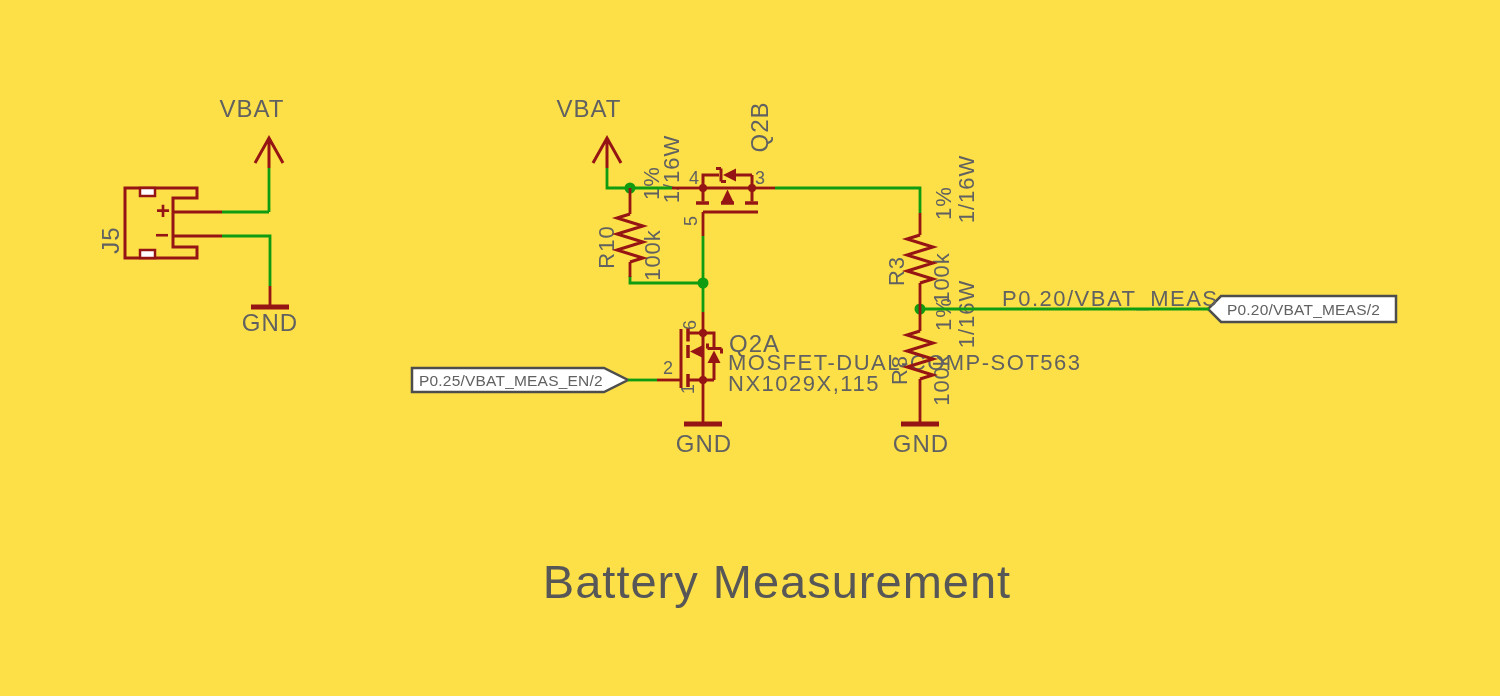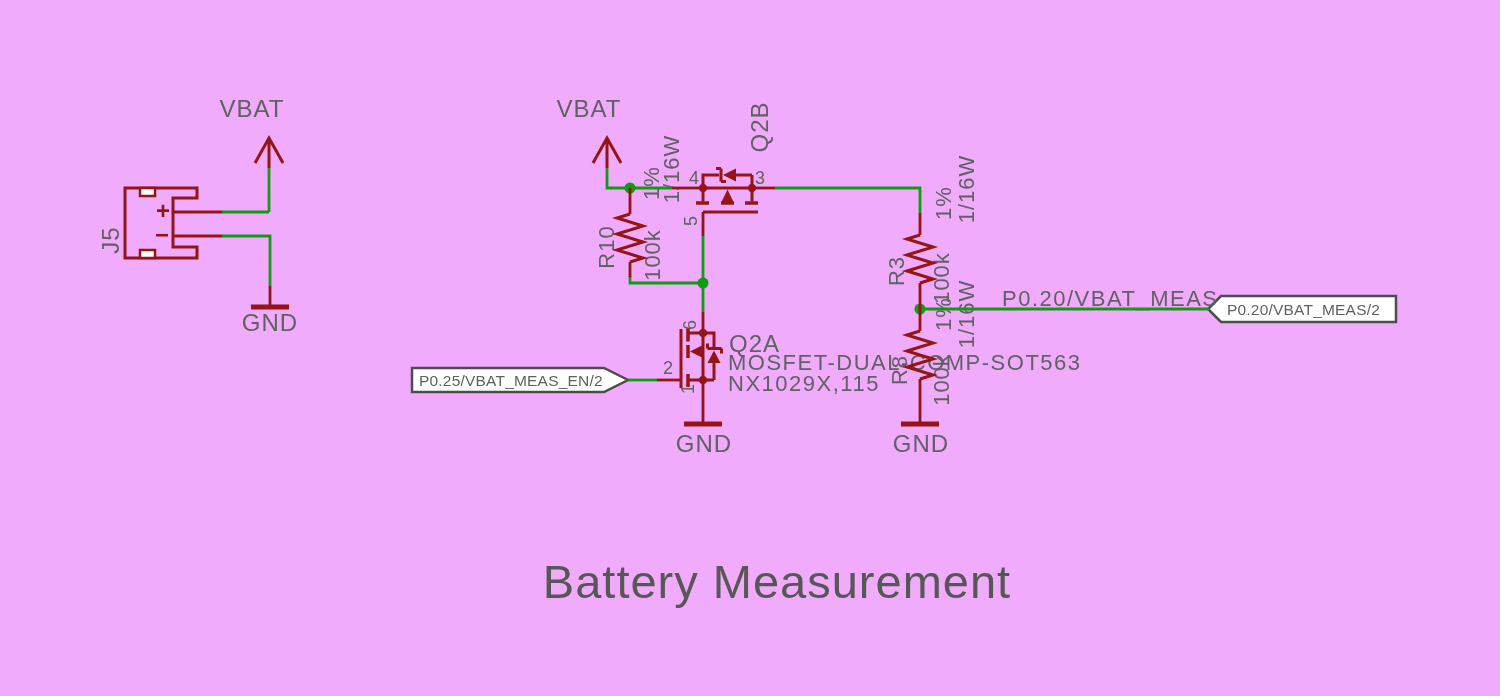--- a/index.html
+++ b/index.html
@@ -1,16 +1,16 @@
 <!DOCTYPE html>
 <html><head>
 <meta charset="utf-8">
 <style>
   html,body{margin:0;padding:0;background:#ffffff;}
-  .page{width:1500px;height:696px;position:relative;background:#f0abfc;overflow:hidden;}
+  .page{width:1500px;height:696px;position:relative;background:#fde047;overflow:hidden;}
   svg{display:block;}
   text{fill:#616161;font-family:"Liberation Sans","DejaVu Sans",sans-serif;}
   .s24{font-size:24px;letter-spacing:1px;}
   .s22{font-size:22px;letter-spacing:1px;}
   .s18{font-size:18px;}
   .s15{font-size:15.5px;letter-spacing:0.2px;}
   .part{font-size:22px;letter-spacing:1.5px;}
   .net{font-size:22px;letter-spacing:1.5px;}
   .ttl{font-size:47px;fill:#575757;letter-spacing:1px;}
   .plus{fill:#951414;font-size:24px;font-weight:bold;}

